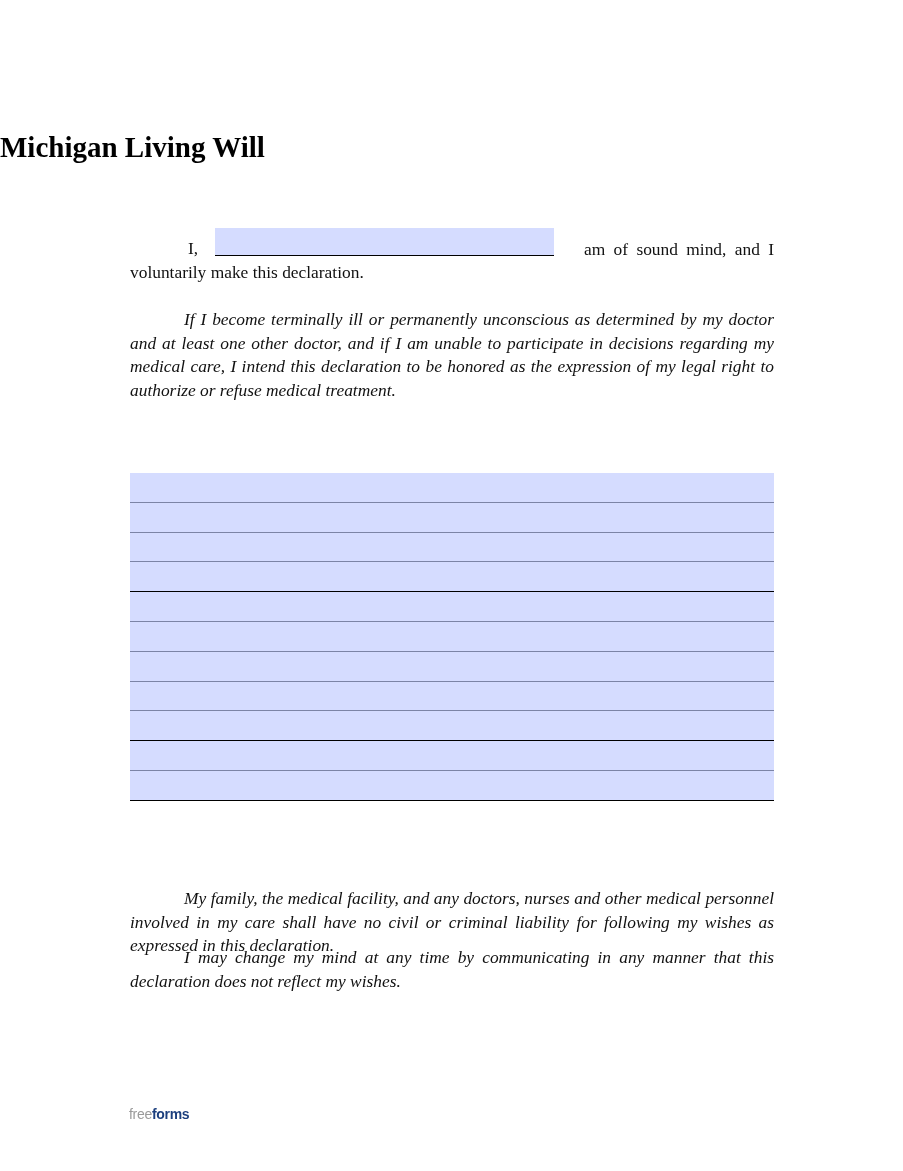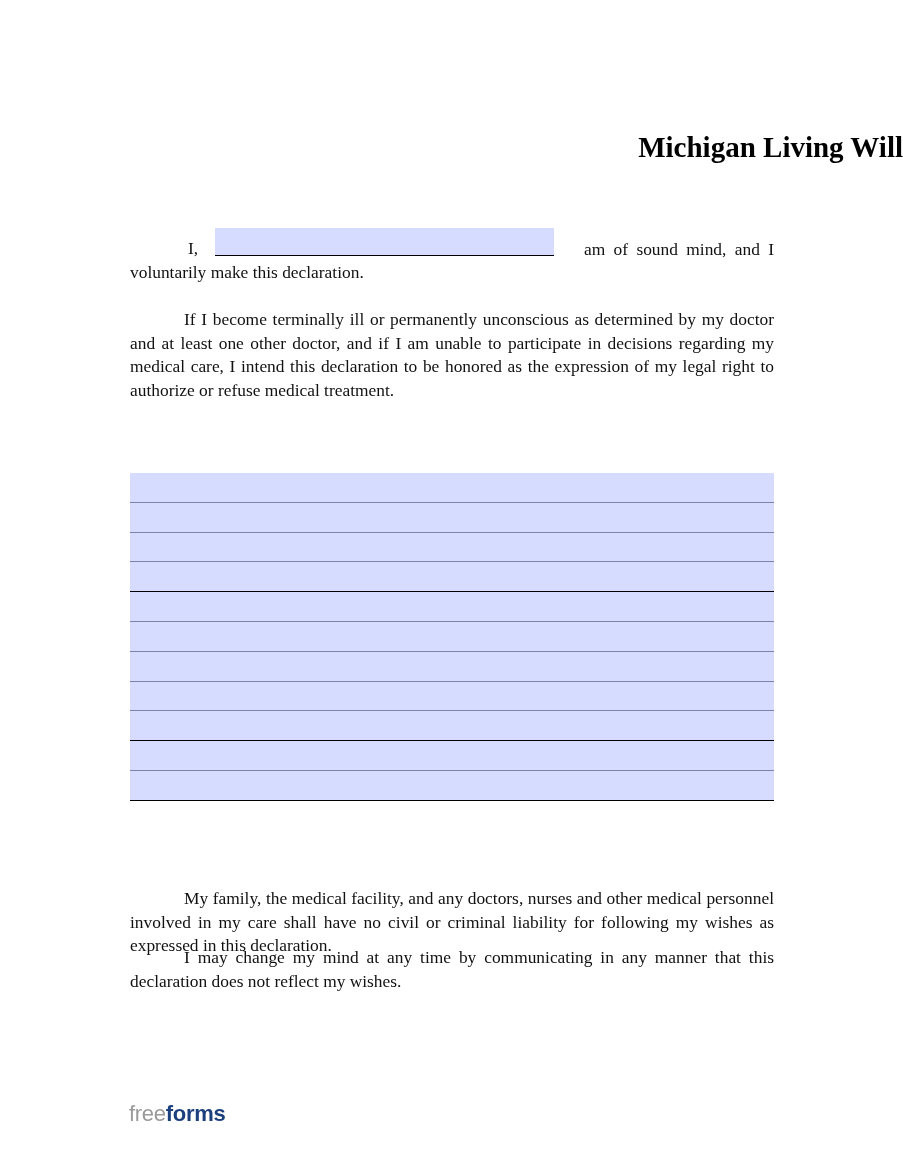--- a/index.html
+++ b/index.html
@@ -19,35 +19,36 @@
       position: absolute;
       left: 0; top: 0;
       width: 903px;
       height: 1171px;
     }
     .title {
       position: absolute;
       left: 0;
       width: 903px;
       top: 129px;
-      text-align: right;
+      text-align: left;
       font-weight: bold;
       font-size: 29px;
       line-height: 36px;
       margin: 0;
       color: #000000;
     }
     .para {
       position: absolute;
       left: 130px;
       width: 644px;
       font-size: 17.4px;
       line-height: 23.6px;
       text-align: justify;
       margin: 0;
+      font-style: italic;
     }
     .indent {
       text-indent: 54px;
     }
     
     .line1 {
       position: absolute;
       left: 130px;
       width: 644px;
       top: 236px;
@@ -117,21 +118,21 @@
       outline: none;
     }
     .line-field.dark {
       border-bottom-color: #000000;
     }
     .footer-logo {
       position: absolute;
       left: 129px;
       top: 1101px;
       font-family: "Liberation Sans", "DejaVu Sans", sans-serif;
-      font-size: 22px;
+      font-size: 14px;
       line-height: 26px;
       letter-spacing: -0.3px;
       text-align: right;
     }
     .footer-logo .free {
       color: #9a9a9a;
       font-weight: normal;
     }
     .footer-logo .forms {
       color: #1c3f7e;

